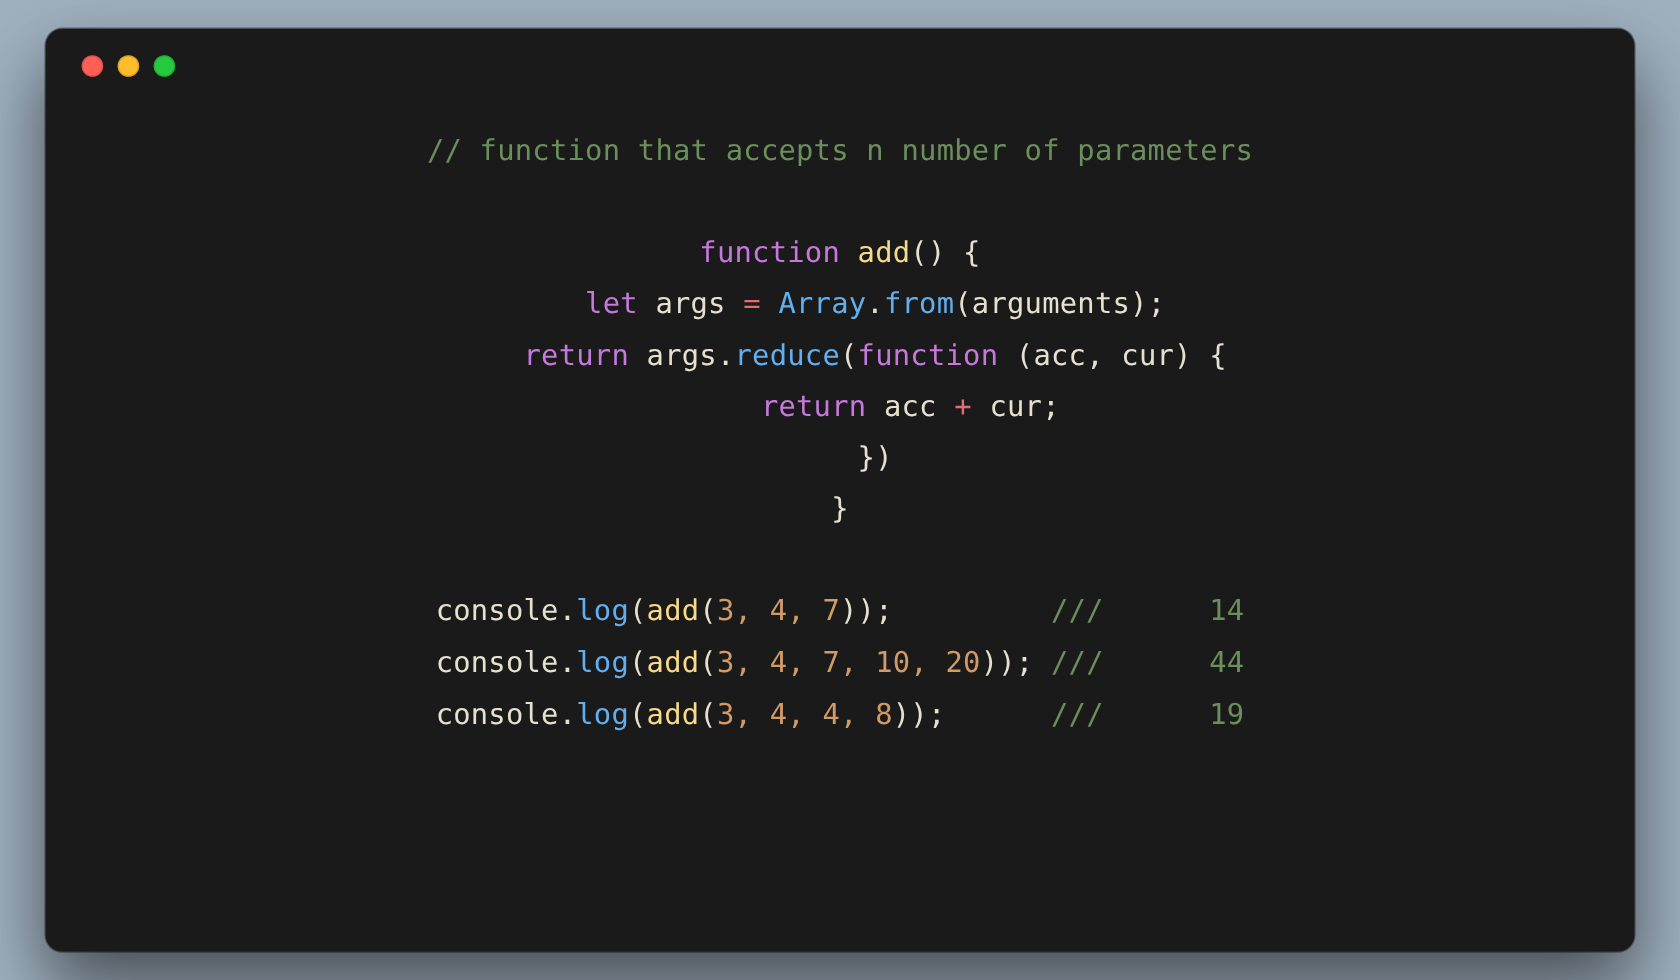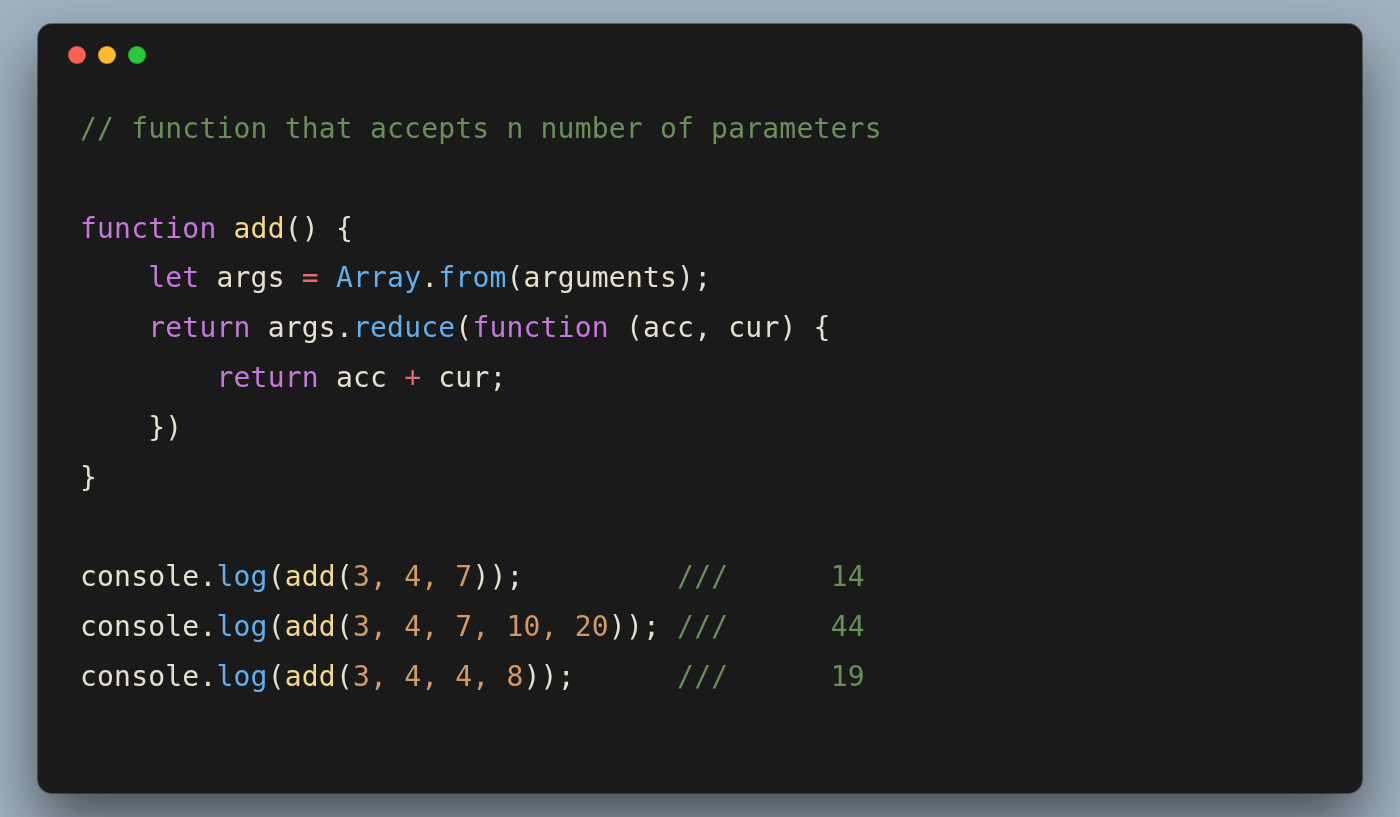--- a/index.html
+++ b/index.html
@@ -34,26 +34,27 @@
     height: 18px;
     border-radius: 50%;
   }
   .dot.red    { background: #ff5f56; box-shadow: inset 0 0 0 1px rgba(0,0,0,0.15); }
   .dot.yellow { background: #ffbd2e; box-shadow: inset 0 0 0 1px rgba(0,0,0,0.15); }
   .dot.green  { background: #27c93f; box-shadow: inset 0 0 0 1px rgba(0,0,0,0.15); }
 
   pre.code {
     margin: 12px;
     padding: 0;
-    font-size: 28px;
+    font-size: 24px;
     line-height: 1.78;
     white-space: pre;
     color: #e6e1cf;
     letter-spacing: 0.2px;
     font-variant-ligatures: none;
+    text-align: center;
   }
 
   .tok-comment  { color: #6a8f5b; }
   .tok-keyword  { color: #c678dd; }
   .tok-funcname { color: #f7d98c; }
   .tok-builtin  { color: #61afef; }
   .tok-ident    { color: #e6e1cf; }
   .tok-param    { color: #e6e1cf; }
   .tok-punct    { color: #e6e1cf; }
   .tok-number   { color: #d19a66; }

